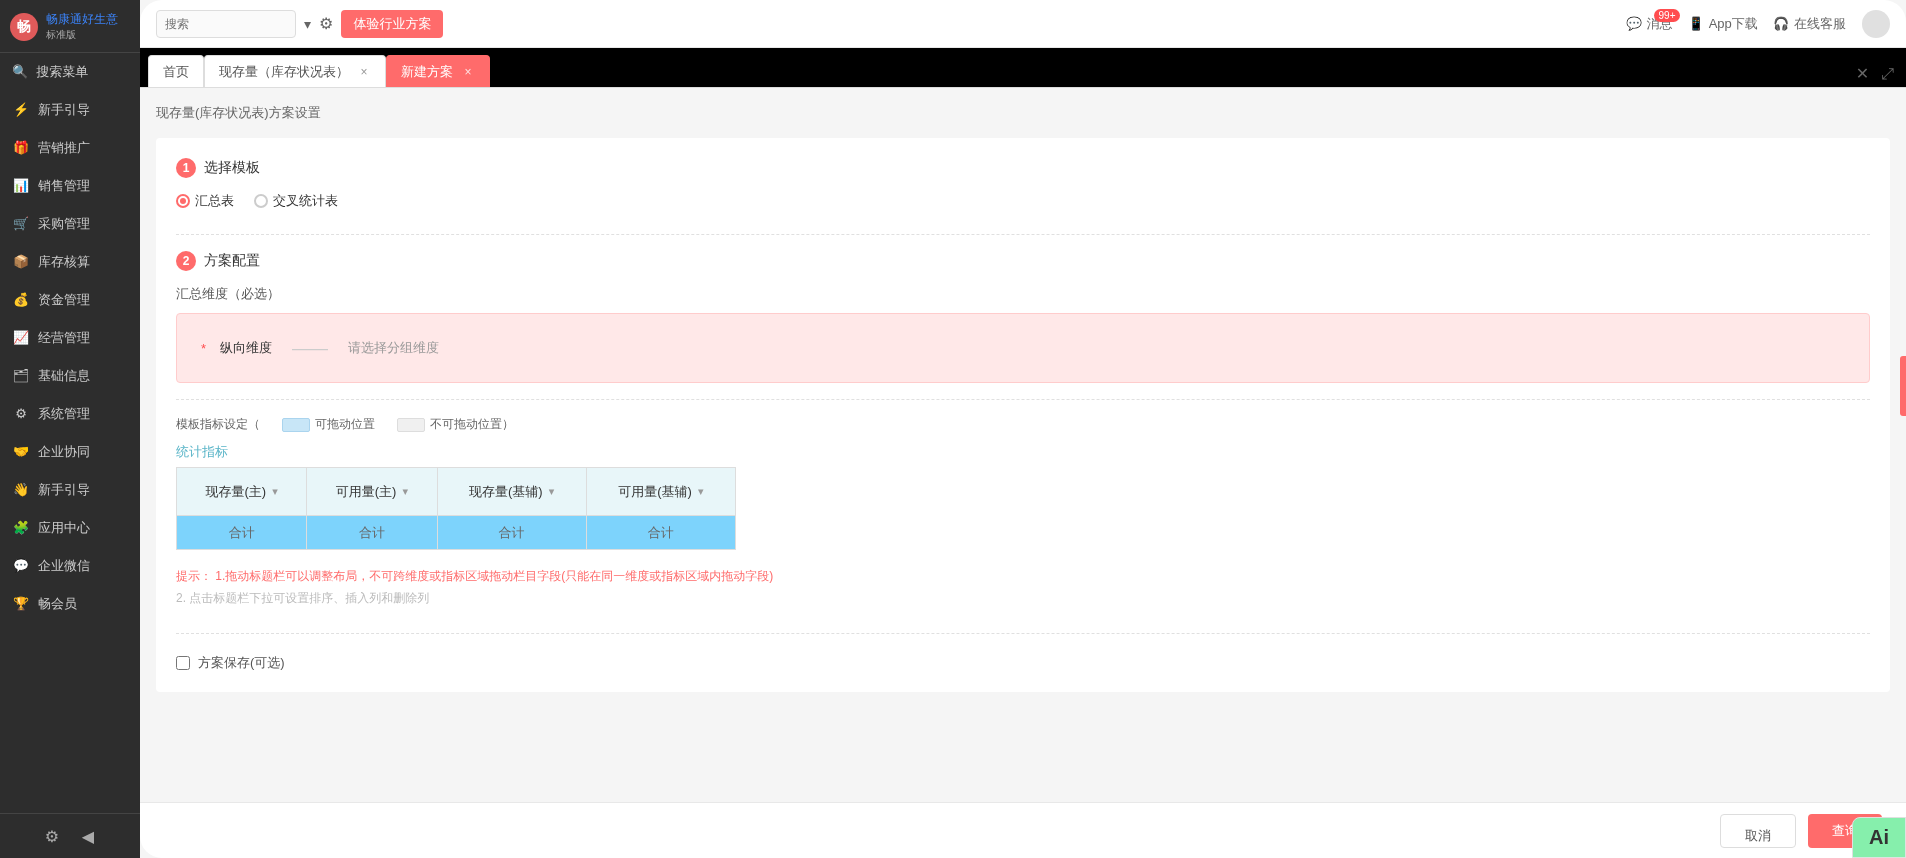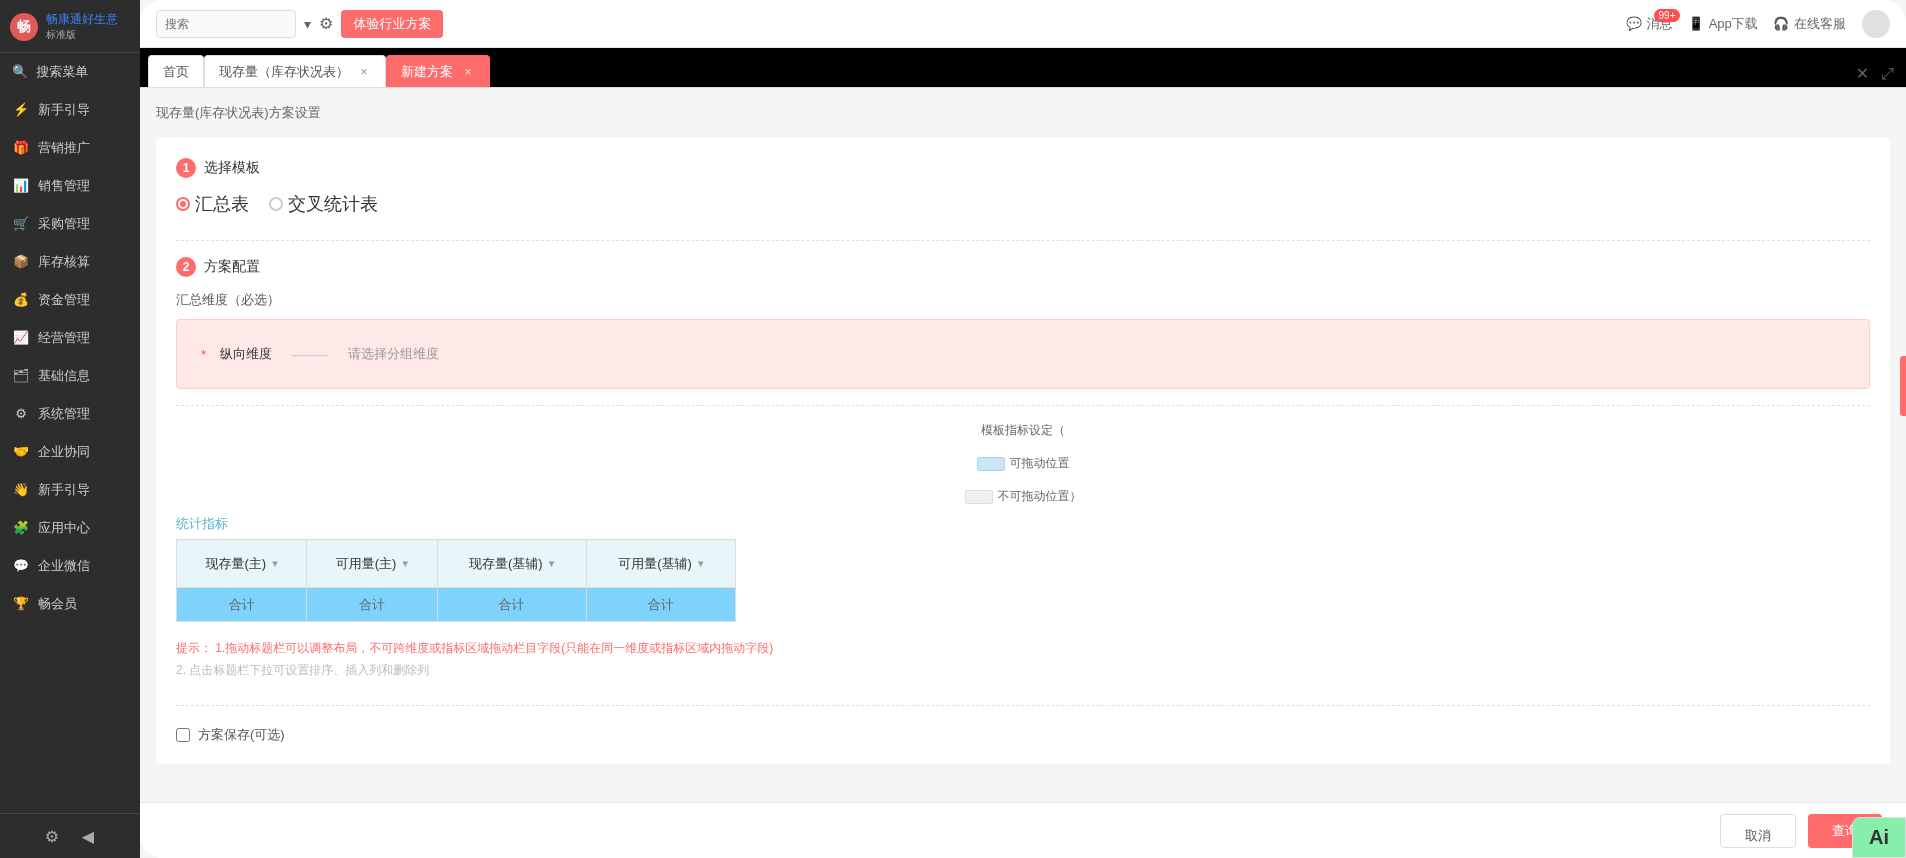--- a/index.html
+++ b/index.html
@@ -146,21 +146,21 @@
     }
     .step-num {
       width: 20px; height: 20px; background: #ff6b6b; color: white;
       border-radius: 50%; display: flex; align-items: center; justify-content: center;
       font-size: 12px; font-weight: bold; flex-shrink: 0;
     }
     .step-title { font-size: 14px; font-weight: 500; color: #333; }
 
     
     .radio-group { display: flex; align-items: center; gap: 20px; }
-    .radio-item { display: flex; align-items: center; gap: 5px; cursor: pointer; font-size: 18px; color: #333; }
+    .radio-item { display: flex; align-items: center; gap: 5px; cursor: pointer; font-size: 13px; color: #333; }
     .radio-circle {
       width: 14px; height: 14px; border-radius: 50%; border: 2px solid #ccc;
       display: flex; align-items: center; justify-content: center;
     }
     .radio-circle.checked { border-color: #ff6b6b; }
     .radio-dot { width: 6px; height: 6px; border-radius: 50%; background: #ff6b6b; }
 
     
     .divider { border: none; border-top: 1px dashed #e0e0e0; margin: 16px 0; }
 
@@ -174,22 +174,22 @@
       display: flex; align-items: center; gap: 12px;
       min-height: 70px;
     }
     .required-star { color: #ff4d4f; margin-right: 2px; }
     .dim-label { font-size: 13px; color: #333; }
     .dim-separator { color: #ccc; font-size: 18px; margin: 0 8px; }
     .dim-placeholder { color: #999; font-size: 13px; }
 
     
     .indicator-legend {
-      display: flex; align-items: center; gap: 16px;
-      font-size: 12px; color: #666; margin-bottom: 10px; flex-direction: column;
+      display: flex; align-items: center; gap: 22px;
+      font-size: 12px; color: #666; margin-bottom: 10px;
     }
     .legend-item { display: flex; align-items: center; gap: 5px; }
     .legend-box {
       width: 28px; height: 14px; border-radius: 2px;
     }
     .legend-draggable { background: #c8e6f7; border: 1px solid #aad4ee; }
     .legend-fixed { background: #f0f0f0; border: 1px solid #ddd; }
 
     
     .stats-section { margin-top: 8px; }

